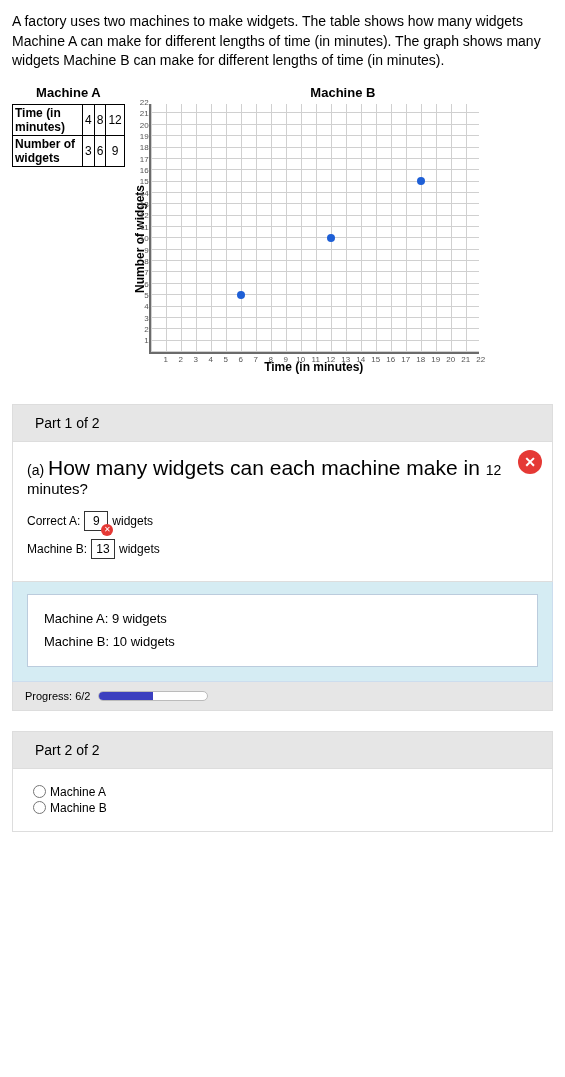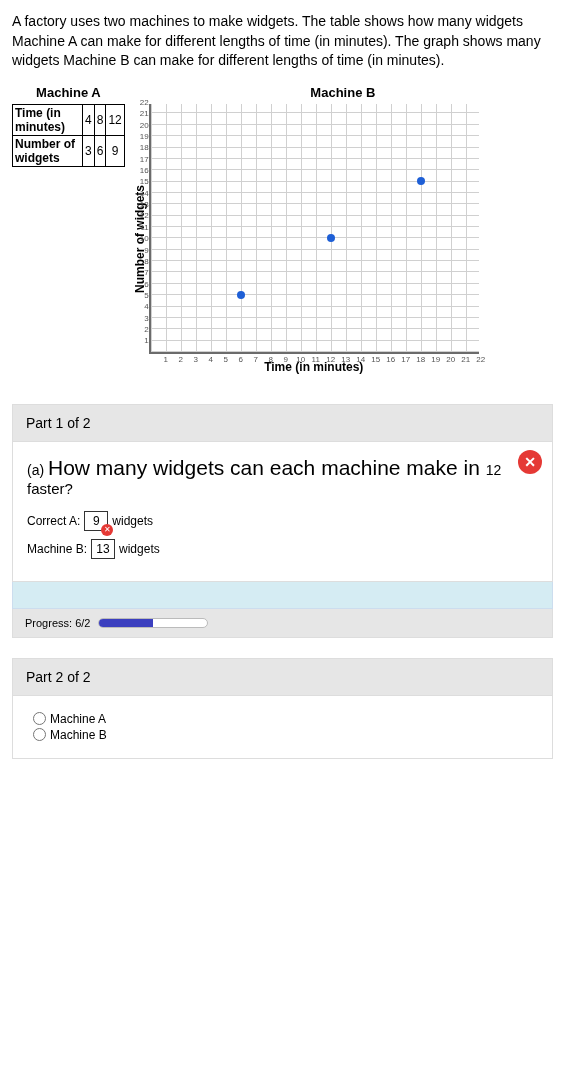--- a/index.html
+++ b/index.html
@@ -46,21 +46,21 @@
   .xtick {
     position: absolute; bottom: -12px; font-size: 8px; color: #555;
     transform: translateX(-50%);
   }
   .pt {
     position: absolute; width: 8px; height: 8px; border-radius: 50%;
     background: #1e5fd6; transform: translate(-50%, 50%);
   }
 
   .part-header {
-    background: #e6e6e6; padding: 10px 13px; font-size: 14px;
+    background: #e6e6e6; padding: 10px 22px; font-size: 14px;
     border: 1px solid #ddd;
   }
   .part-body {
     border: 1px solid #ddd; border-top: none; padding: 14px;
     position: relative;
   }
   .badge-x {
     position: absolute; right: 10px; top: 8px;
     width: 24px; height: 24px; border-radius: 50%; background: #e53935;
     color: #fff; font-weight: bold; display: flex; align-items: center;
@@ -190,39 +190,43 @@
   </div>
 </div>
 
 <div class="part-header">Part 1 of 2</div>
 <div class="part-body">
   <div class="badge-x">✕</div>
   <div class="question-line">
     <span>(a) </span>
     <span style="font-size:21px;">How many widgets can each machine make in </span>
     <span>12</span>
-    <span style="font-size:15px;"> faster?</span>
+    <span style="font-size:15px;"> minutes?</span>
   </div>
   <div class="answer-row">
     <span>Correct A:</span>
     <span class="ans-box">
       <span>9</span>
       <span class="mini-x">✕</span>
     </span>
     <span>widgets</span>
   </div>
   <div class="answer-row">
     <span>Machine B:</span>
     <span class="ans-box">
       <span>13</span>
     </span>
     <span>widgets</span>
   </div>
 </div>
 <div class="correct-block">
+  <div class="correct-answers">
+    <div>Machine A:  9  widgets</div>
+    <div>Machine B:  10  widgets</div>
+  </div>
 </div>
 <div class="progress-strip">
   <span>Progress: 6/2</span>
   <div class="progress-bar">
     <div class="progress-fill" id="pfill" style="width: 50%;"></div>
   </div>
 </div>
 
 <div class="part-header">Part 2 of 2</div>
 <div class="part-body">

